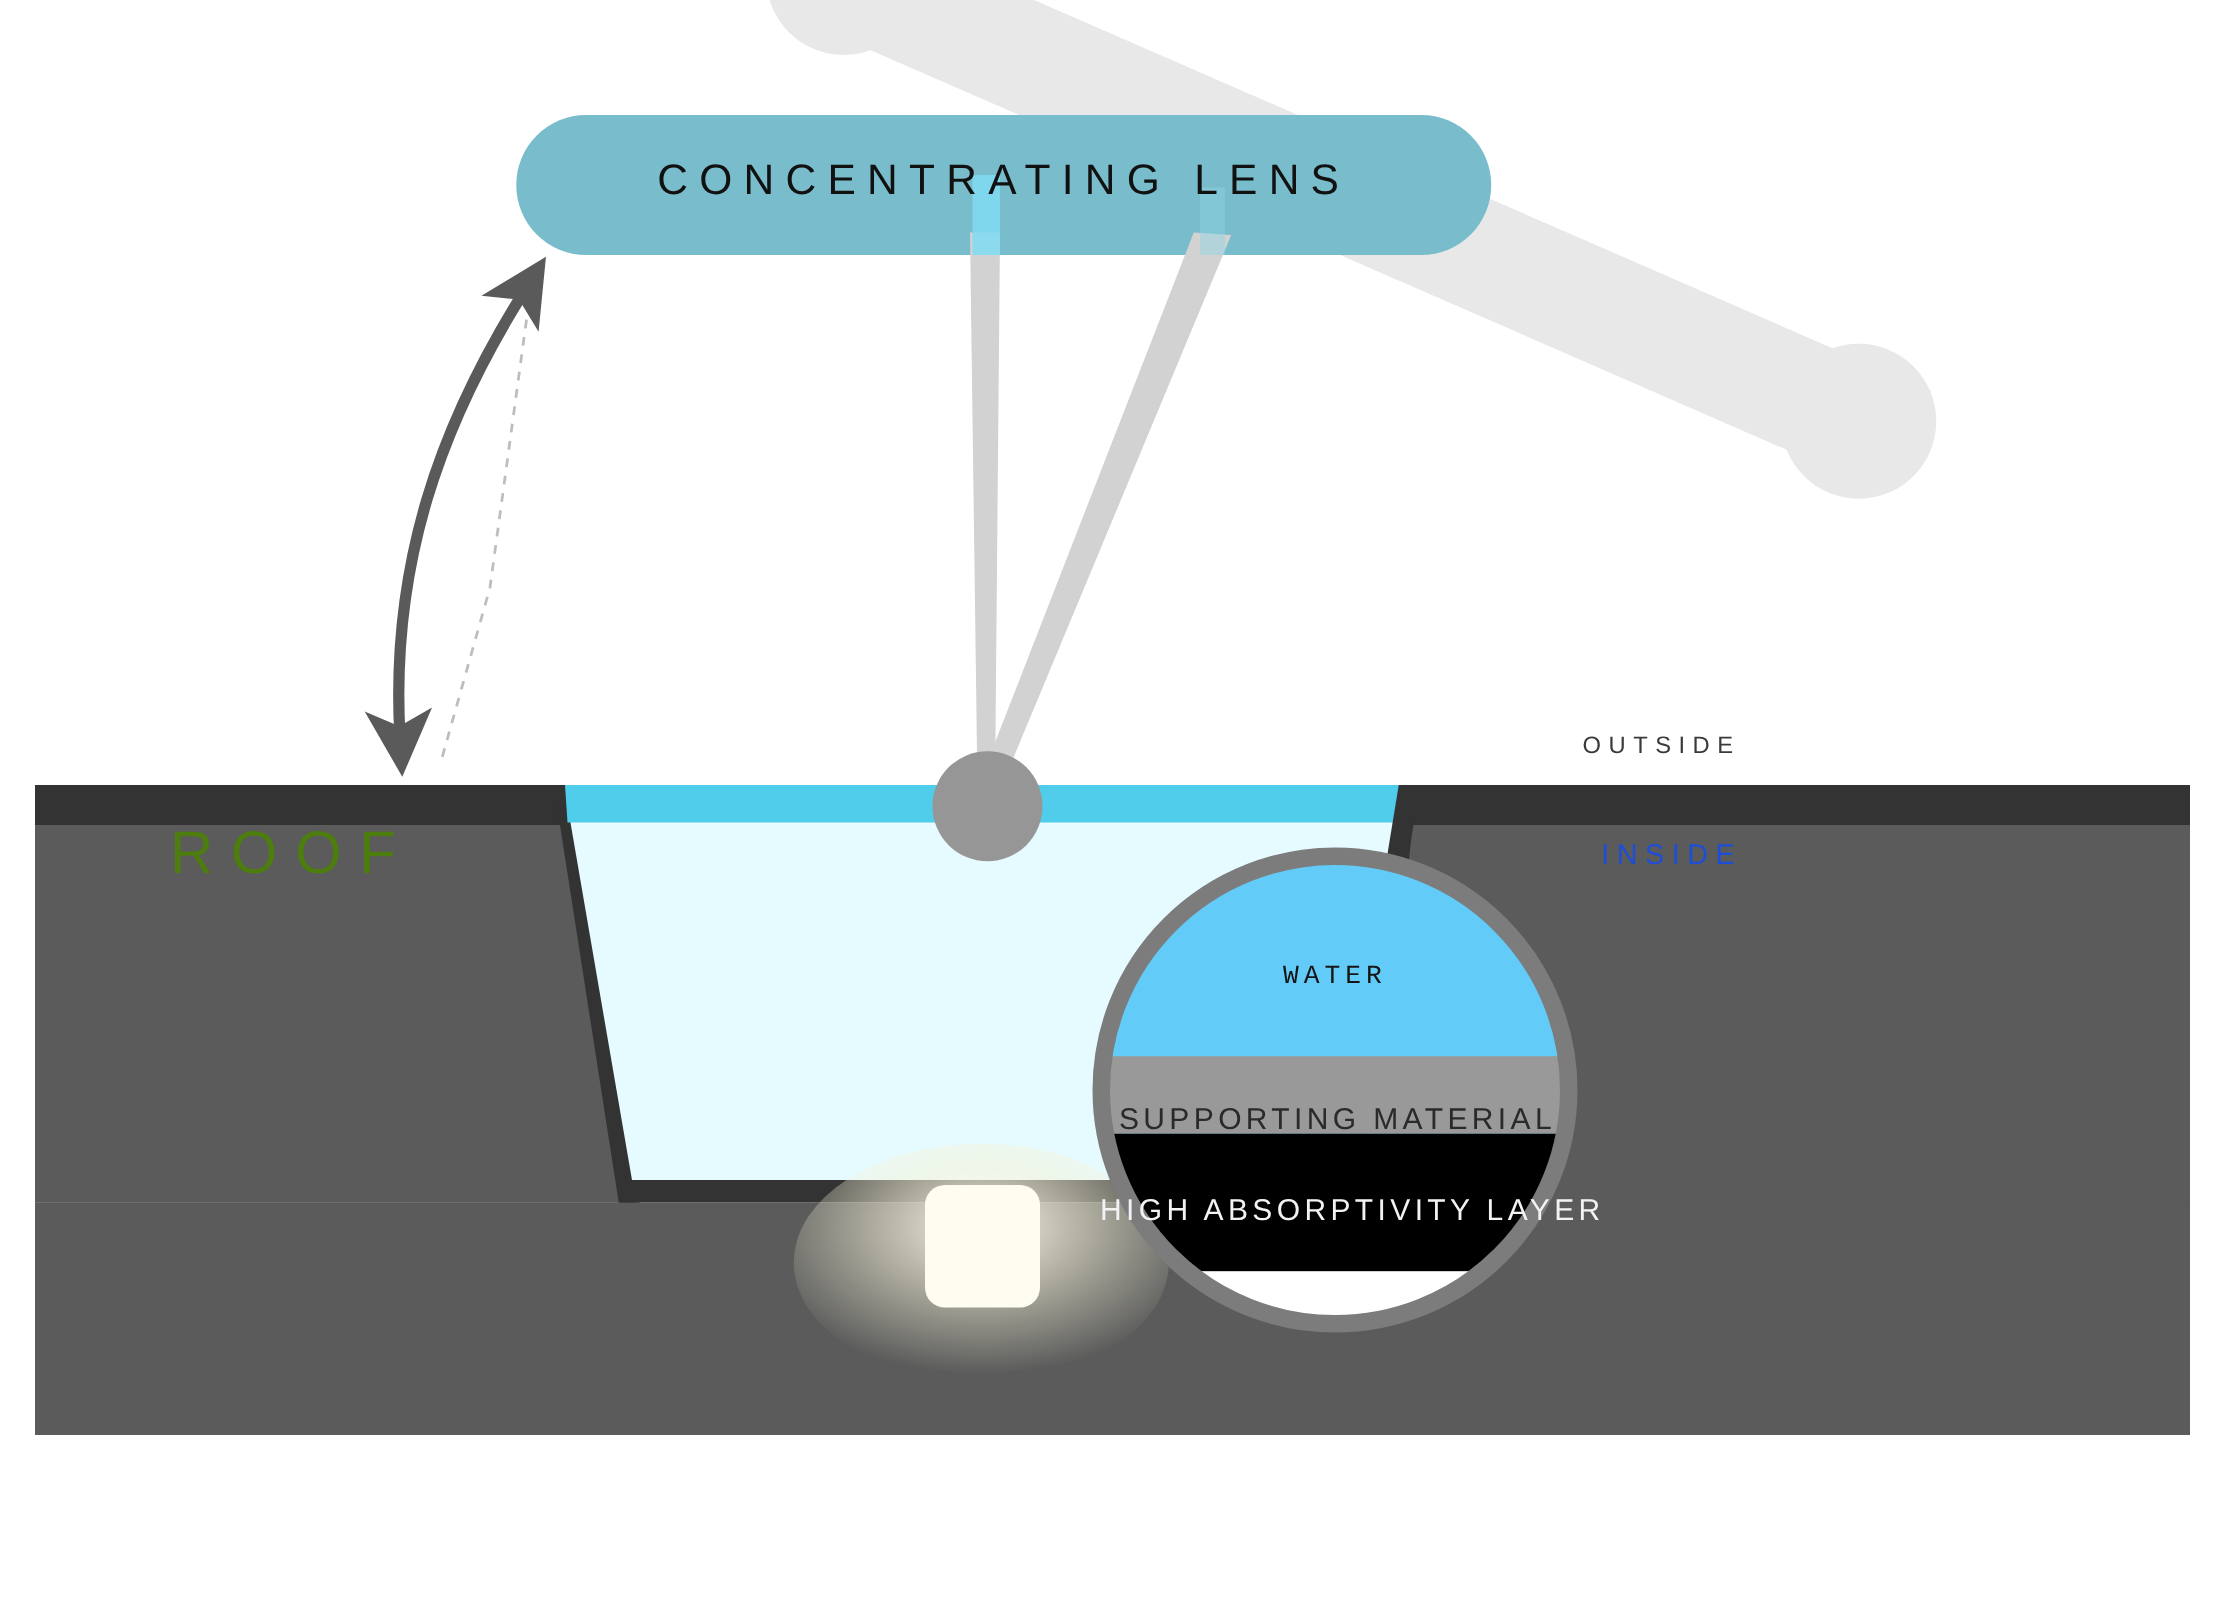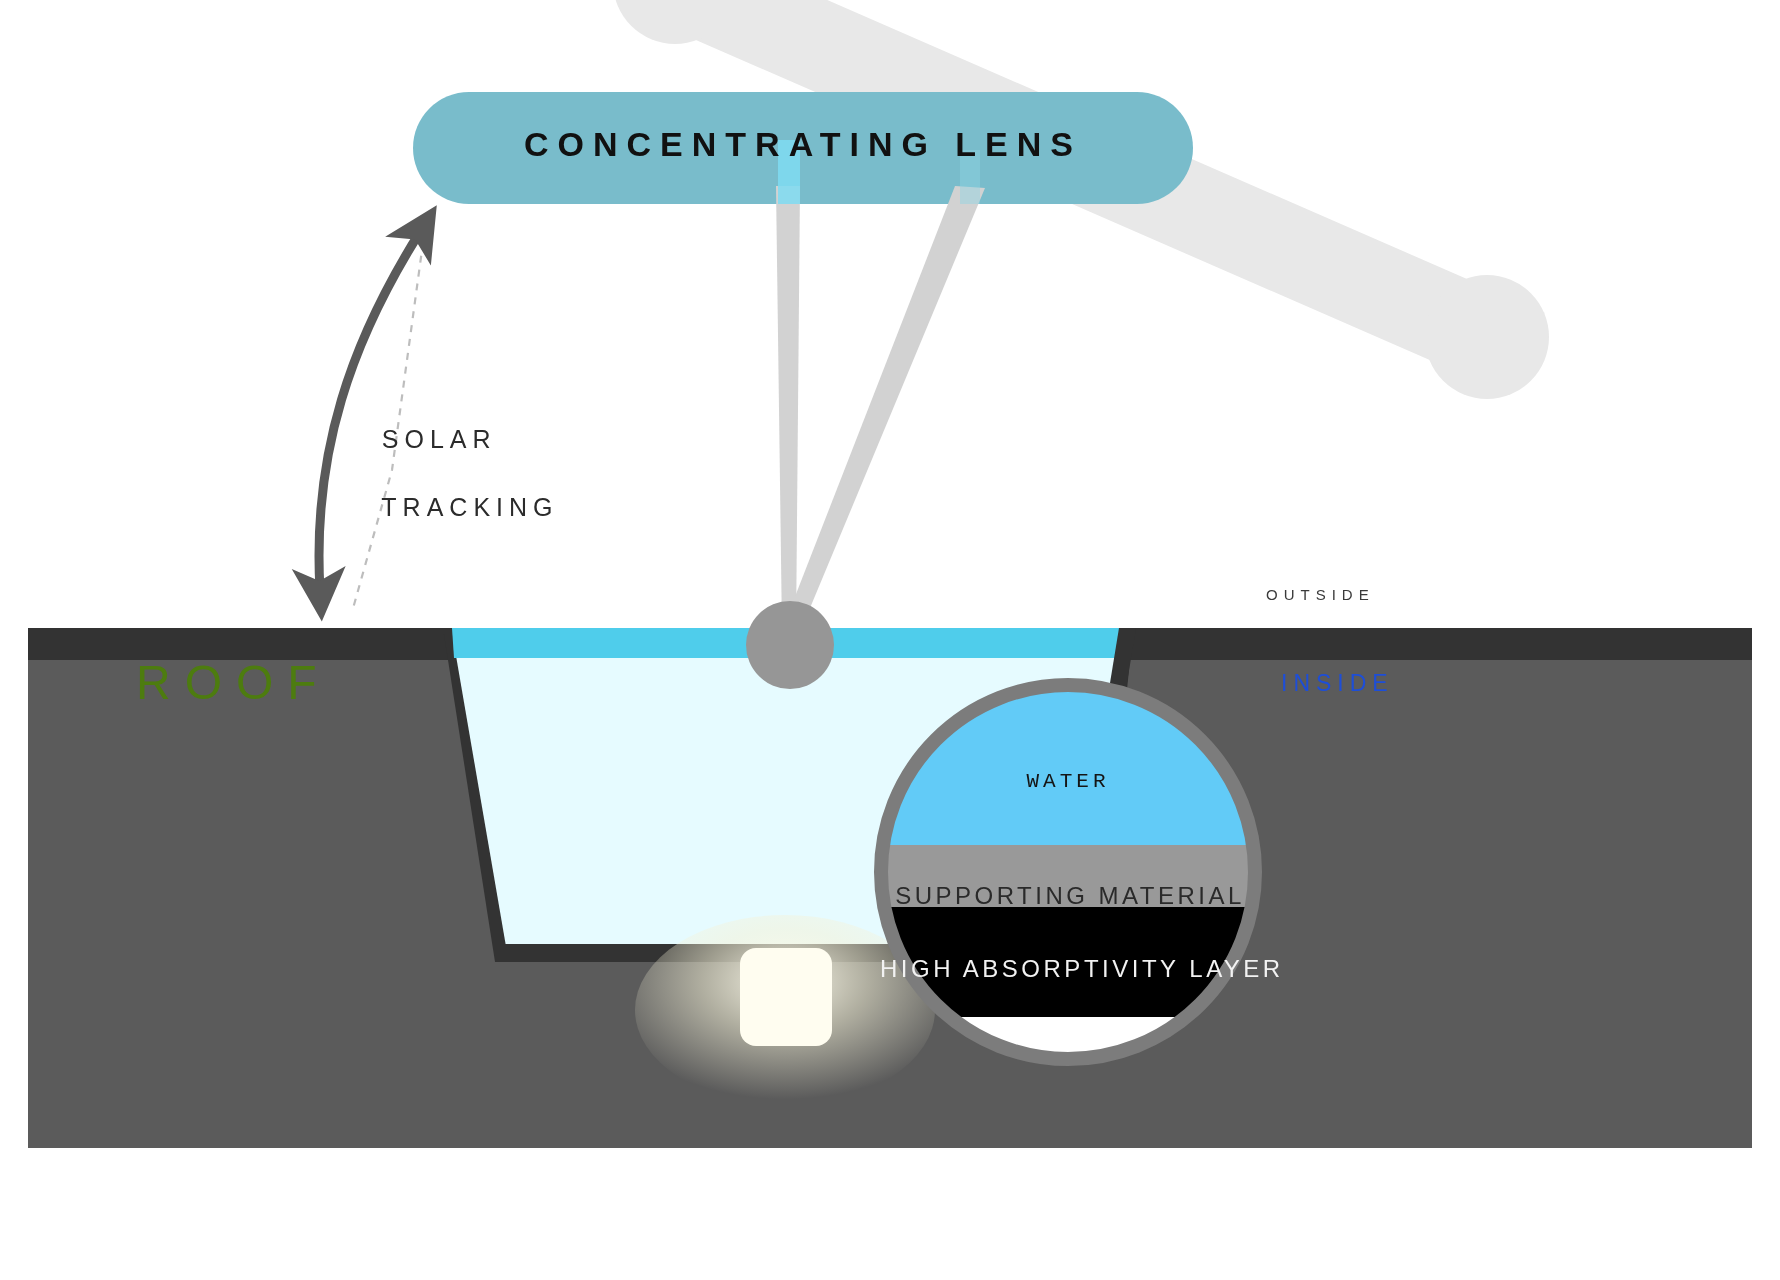--- a/index.html
+++ b/index.html
@@ -32,21 +32,21 @@
   }
   
   .lens-label {
     left: 413px;
     top: 125px;
     width: 780px;
     text-align: center;
     font-size: 34px;
     letter-spacing: 9px;
     color: #111111;
-    font-weight: 700;
+    font-weight: 400;
   }
   .solar-label {
     left: 330px;
     top: 388px;
     width: 250px;
     text-align: left;
     font-size: 25px;
     letter-spacing: 6px;
     line-height: 34px;
     color: #2b2b2b;
@@ -54,21 +54,21 @@
   .roof-label {
     left: 136px;
     top: 655px;
     font-size: 48px;
     letter-spacing: 14px;
     color: #4d7c0f;
   }
   .outside-label {
     left: 1266px;
     top: 586px;
-    font-size: 15px;
+    font-size: 19px;
     letter-spacing: 6px;
     color: #3a3a3a;
   }
   .inside-label {
     left: 1281px;
     top: 670px;
     font-size: 23px;
     letter-spacing: 6px;
     color: #1d4ed8;
   }
@@ -203,24 +203,20 @@
         <rect x="875" y="845" width="390" height="62" fill="#999999"></rect>
         <rect x="875" y="907" width="390" height="110" fill="#000000"></rect>
         <rect x="875" y="1017" width="390" height="60" fill="#ffffff"></rect>
       </g>
       <circle cx="1068" cy="872" r="187" fill="none" stroke="#7c7c7c" stroke-width="14"></circle>
     </g>
   </svg>
 
   <div class="lbl lens-label">CONCENTRATING LENS</div>
 
-  <div class="lbl solar-label">
-    <span>SOLAR</span><br>
-    <span>TRACKING</span>
-  </div>
 
   <div class="lbl roof-label">ROOF</div>
 
   <div class="lbl outside-label">OUTSIDE</div>
 
   <div class="lbl inside-label">INSIDE</div>
 
 
   <div class="lbl water-label">WATER</div>
 

